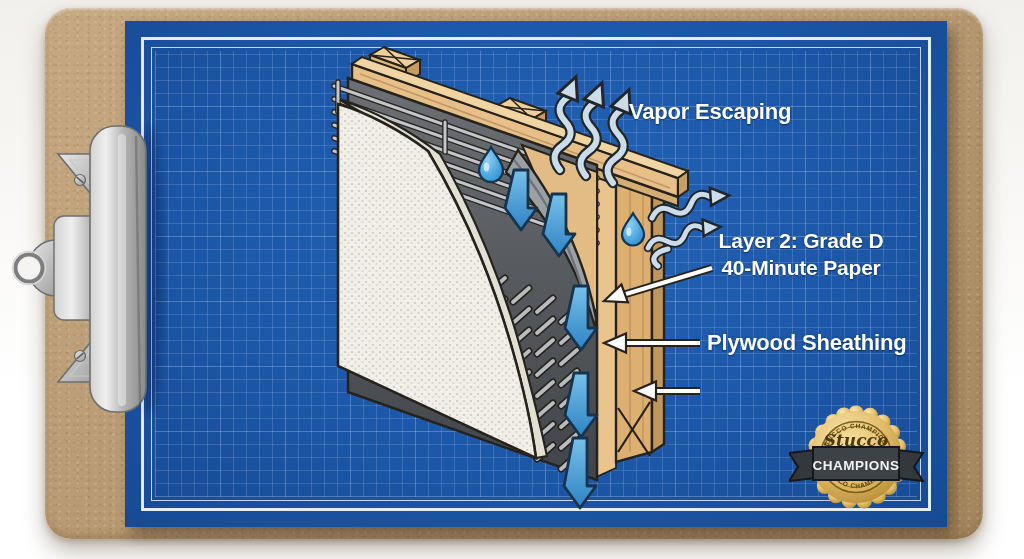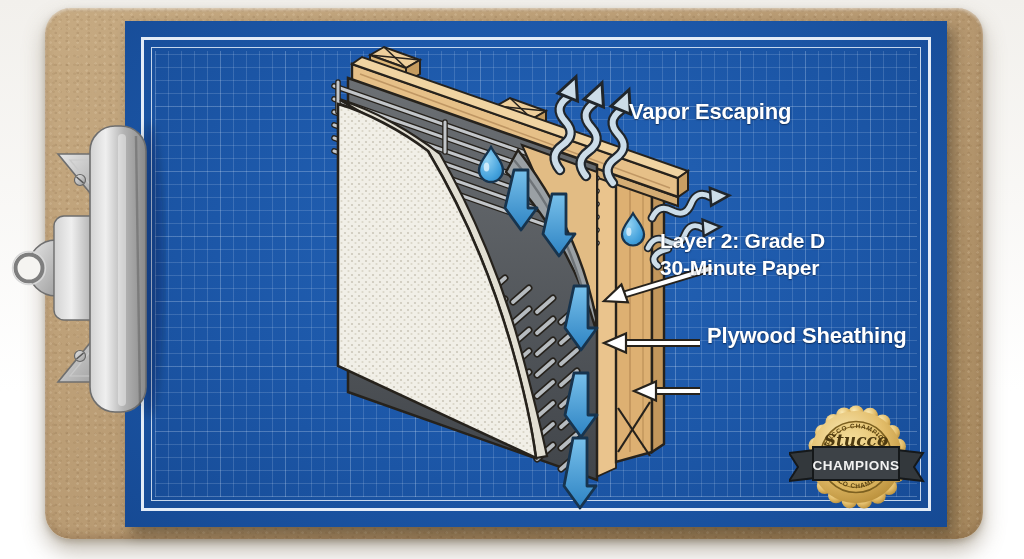--- a/index.html
+++ b/index.html
@@ -21,23 +21,23 @@
       repeating-linear-gradient(90deg, rgba(214,230,250,.17) 0 1px, transparent 1px 13px),
       repeating-linear-gradient(0deg, rgba(228,240,252,.12) 0 1px, transparent 1px 65px),
       repeating-linear-gradient(90deg, rgba(228,240,252,.12) 0 1px, transparent 1px 65px);}
   .border-outer{position:absolute;inset:16px;border:3px solid rgba(245,250,255,.92);}
   .border-inner{position:absolute;inset:26px;border:1.5px solid rgba(240,247,255,.8);}
   .diagram-svg{position:absolute;left:0;top:0;z-index:10;}
   .labels{position:absolute;inset:0;z-index:20;color:#fff;font-weight:bold;
     text-shadow:0 1px 1px rgba(8,22,48,.55),0 0 3px rgba(8,22,48,.3);}
   .lbl{position:absolute;white-space:nowrap;letter-spacing:-.2px;}
   .lbl-vapor{left:629px;top:99px;font-size:22px;}
-  .lbl-layer2{left:660px;top:227px;width:282px;font-size:21px;line-height:27px;}
+  .lbl-layer2{left:660px;top:227px;width:282px;text-align:center;font-size:21px;line-height:27px;}
   .lbl-layer2 .sub{font-size:16.5px;line-height:23px;letter-spacing:-.3px;}
-  .lbl-plywood{left:707px;top:323px;font-size:22px;}
+  .lbl-plywood{left:707px;top:330px;font-size:22px;}
   .lbl-stud{left:705px;top:378px;font-size:22px;}
   .badge-wrap{position:absolute;left:789px;top:397px;width:136px;height:126px;z-index:25;}
   .clip-wrap{position:absolute;left:0;top:118px;width:170px;height:310px;z-index:30;}
 </style>
 </head>
 <body>
 
 <div class="stage">
 
   <div class="clipboard"></div>
@@ -250,21 +250,21 @@
           <polygon points="0,0 22,-9.5 22,9.5" fill="#ffffff" stroke="#26221c" stroke-width="2.2"></polygon>
         </g>
       </g>
     </g>
   </svg>
 
   <div class="labels">
     <div class="lbl lbl-vapor">Vapor Escaping</div>
     <div class="lbl lbl-layer2">
       <div>Layer 2: Grade D</div>
-      <div>30-Minute Paper</div>
+      <div>40-Minute Paper</div>
     </div>
     <div class="lbl lbl-plywood">Plywood Sheathing</div>
   </div>
 
   <div class="badge-wrap">
     <svg width="136" height="126" viewBox="0 0 136 126">
       <defs>
         <radialGradient id="goldOuter" cx="0.38" cy="0.3" r="0.95">
           <stop offset="0" stop-color="#f9e9b4"></stop>
             <stop offset="0.45" stop-color="#e3bd6a"></stop>

